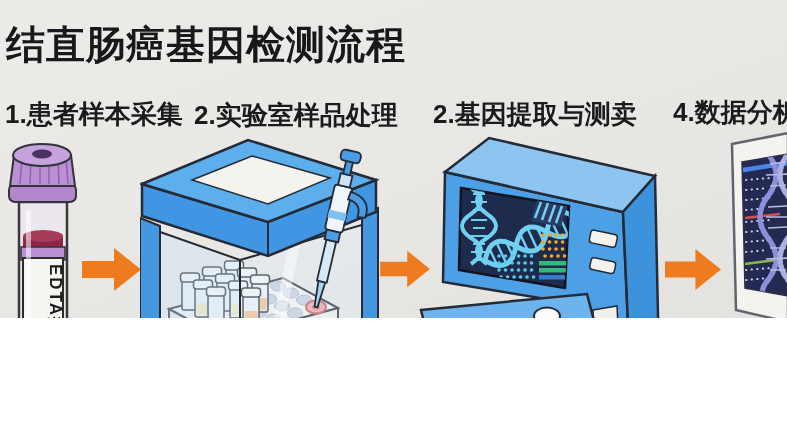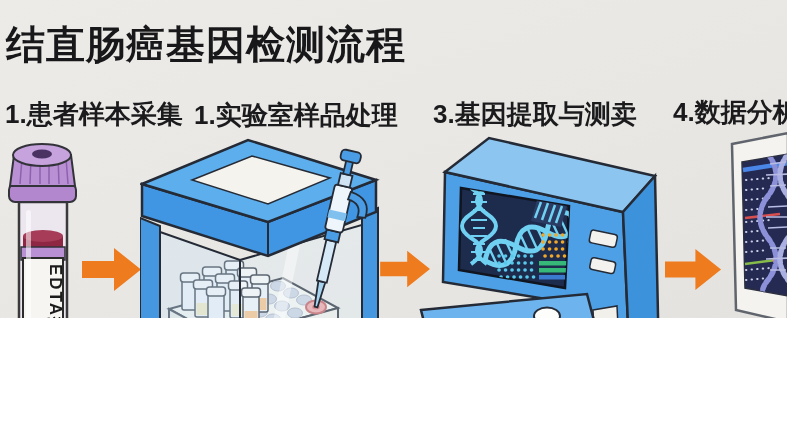--- a/index.html
+++ b/index.html
@@ -20,22 +20,22 @@
   svg{display:block;}
 </style>
 </head>
 <body>
 
 <div class="canvas">
 
   <h1 class="title">结直肠癌基因检测流程</h1>
 
   <div class="step-label" style="left:5px;top:97px">1.患者样本采集</div>
-  <div class="step-label" style="left:194px;top:98px">1.实验室样品处理</div>
-  <div class="step-label" style="left:433px;top:97px">3.基因提取与测卖</div>
+  <div class="step-label" style="left:194px;top:98px">2.实验室样品处理</div>
+  <div class="step-label" style="left:433px;top:97px">2.基因提取与测卖</div>
   <div class="step-label" style="left:673px;top:95px">4.数据分析与报</div>
 
   <svg class="abs" style="left:2px;top:140px" width="90" height="302" viewBox="0 0 90 302">
     <ellipse cx="42" cy="294" rx="38" ry="7" fill="rgba(0,0,0,0.08)"></ellipse>
 
     <path d="M17,62 L17,266 Q17,293 41,293 Q65,293 65,266 L65,62 Z" fill="#ece6ef" stroke="#3a3a3a" stroke-width="2.5"></path>
 
     <path d="M21,96 L21,264 Q21,288 41,288 Q61,288 61,264 L61,96 Z" fill="#8e2743"></path>
     <ellipse cx="41" cy="96" rx="20" ry="6" fill="#a63c58"></ellipse>
 

